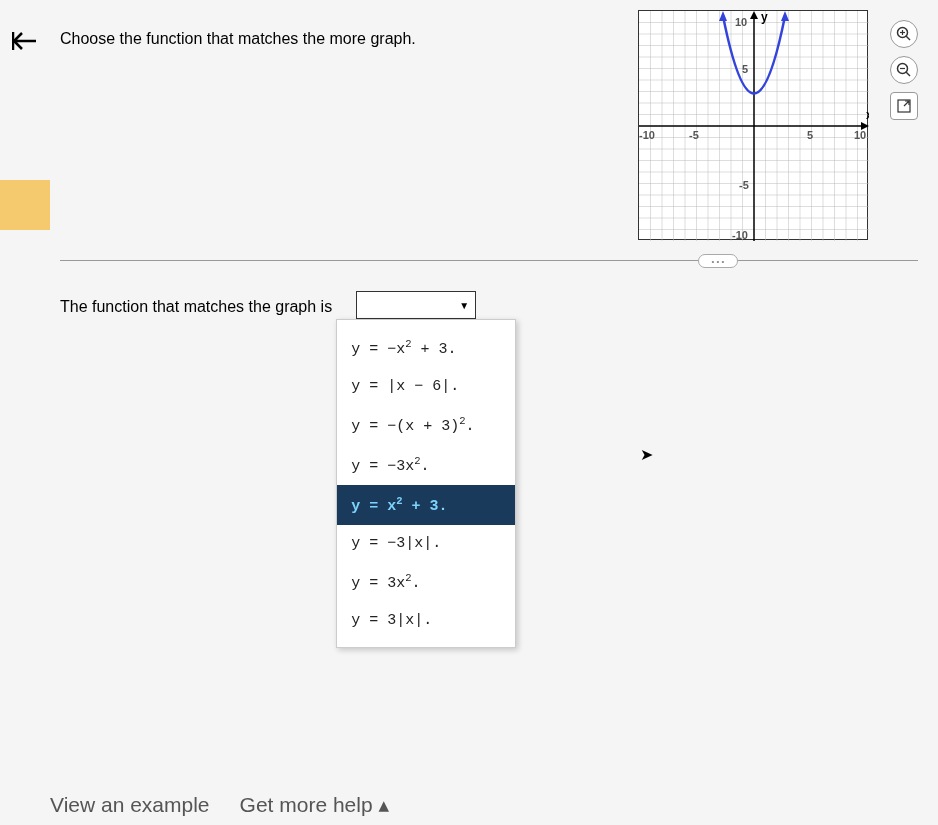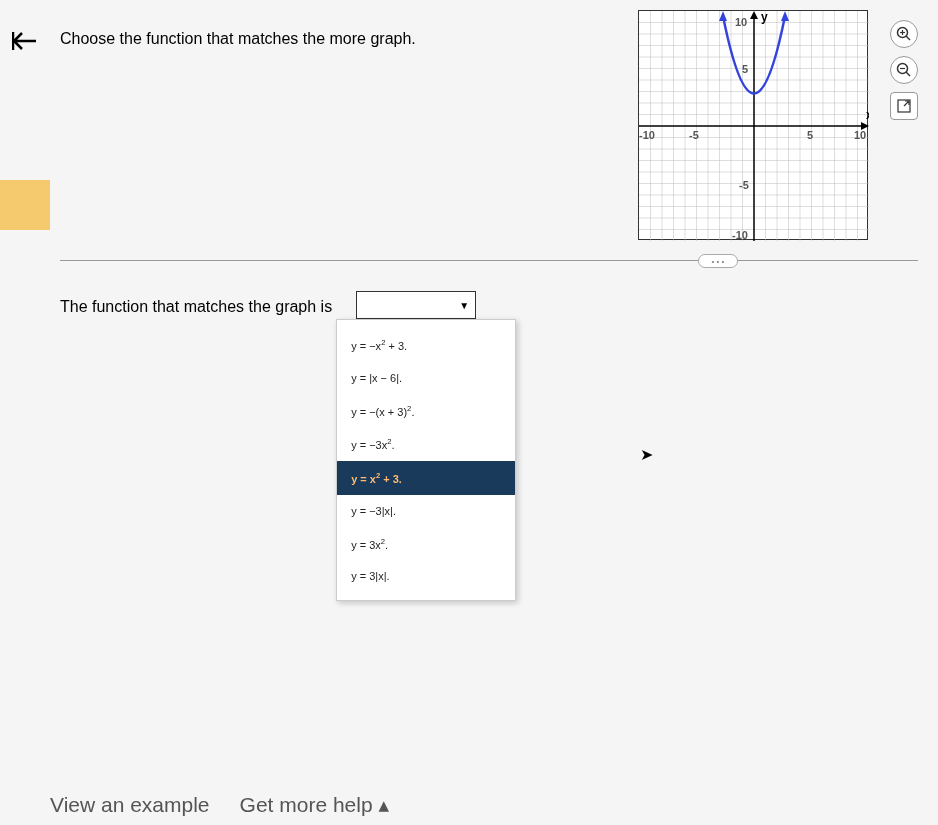--- a/index.html
+++ b/index.html
@@ -111,27 +111,28 @@
       top: 28px;
       left: -20px;
       width: 180px;
       background: #fff;
       border: 1px solid #ccc;
       box-shadow: 2px 2px 6px rgba(0,0,0,0.2);
       padding: 8px 0;
     }
     .dropdown-item {
       padding: 10px 14px;
-      font-size: 11px;
+      font-size: 15px;
       cursor: pointer;
       color: #222;
+      font-family: Liberation Mono, monospace;
     }
     .dropdown-item.highlighted {
       background: #1a3a5c;
-      color: #fdba74;
+      color: #7dd3fc;
       font-weight: bold;
     }
     .footer-links {
       position: absolute;
       bottom: 8px;
       left: 0;
       display: flex;
       gap: 30px;
       font-size: 21px;
       color: #555;

